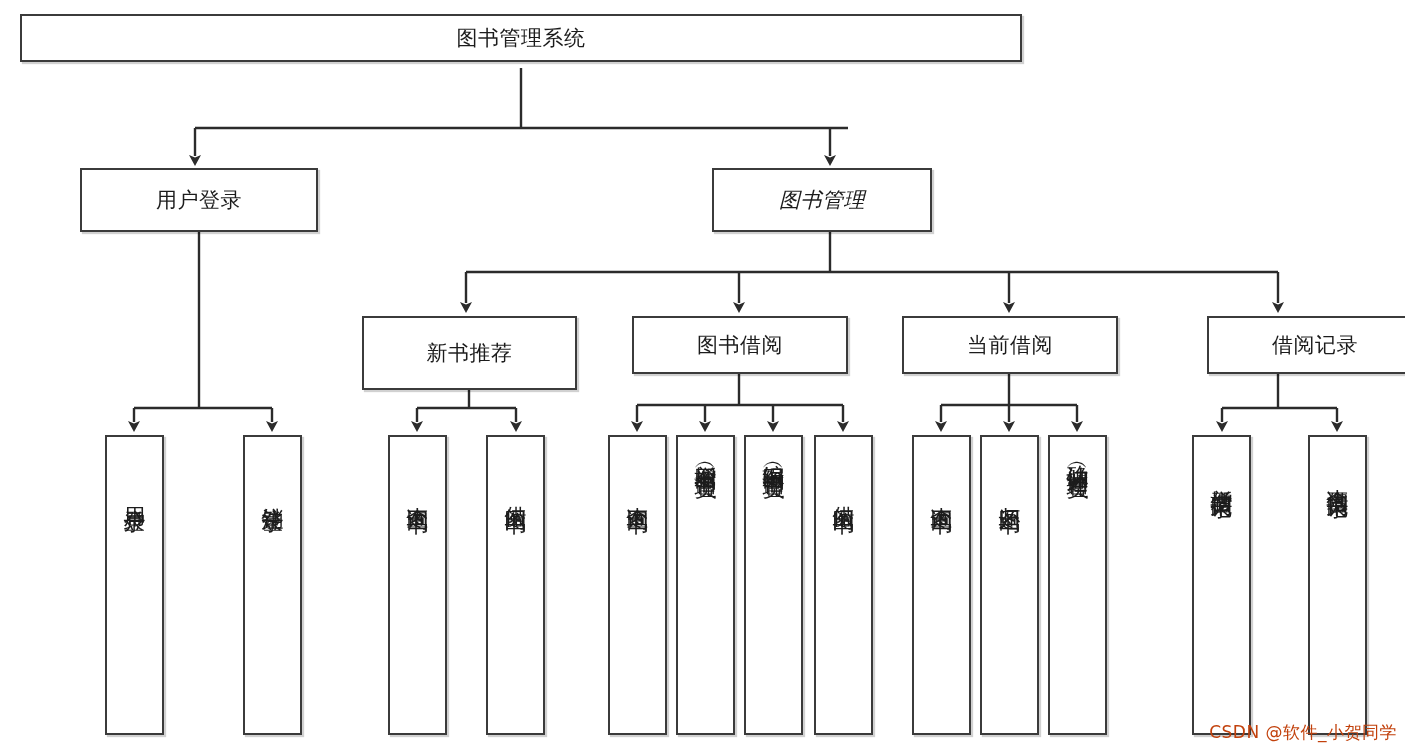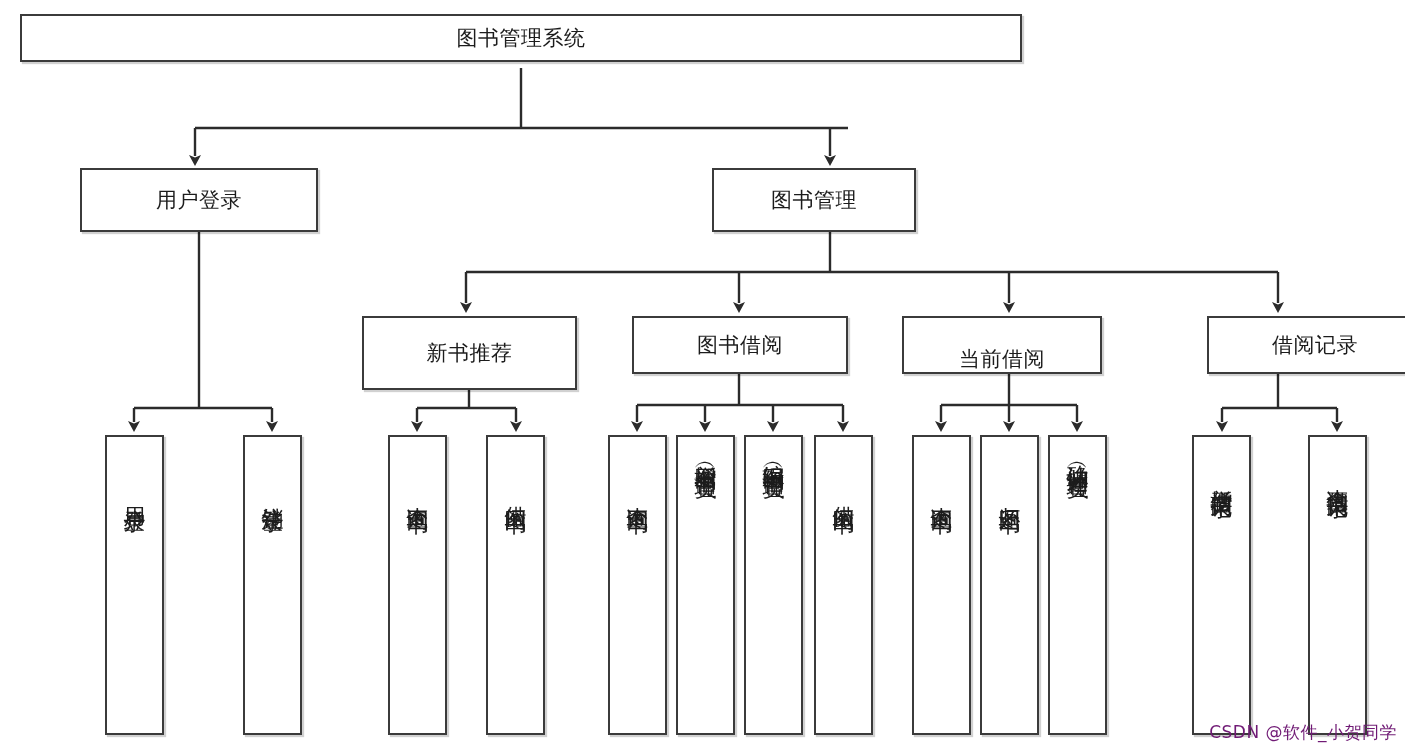--- a/index.html
+++ b/index.html
@@ -60,21 +60,21 @@
     margin: 0 auto;
   }
   .node.vert.mid .label { margin-top: 46px; }
   .node.vert.midsm .label { margin-top: 28px; }
   .node.vert.top .label { margin-top: 4px; }
   .watermark {
     position: absolute;
     right: 8px;
     bottom: 3px;
     font-size: 17px;
-    color: #701a75;
+    color: #c2410c;
     letter-spacing: 0.5px;
     white-space: nowrap;
   }
 </style>
 </head>
 <body>
 
 <div id="canvas">
 
   <svg class="edges" viewBox="0 0 1405 747">
@@ -127,31 +127,31 @@
     </g>
   </svg>
 
   <div class="node horiz" style="left:20px; top:14px; width:1002px; height:48px;">
     <span class="label">图书管理系统</span>
   </div>
 
   <div class="node horiz" style="left:80px; top:168px; width:238px; height:64px;">
     <span class="label">用户登录</span>
   </div>
-  <div class="node horiz" style="left:712px; top:168px; width:204px; height:64px;">
+  <div class="node horiz" style="left:712px; top:168px; width:220px; height:64px;font-style:italic;">
     <span class="label">图书管理</span>
   </div>
 
   <div class="node horiz" style="left:362px; top:316px; width:215px; height:74px;">
     <span class="label">新书推荐</span>
   </div>
   <div class="node horiz" style="left:632px; top:316px; width:216px; height:58px;">
     <span class="label">图书借阅</span>
   </div>
-  <div class="node horiz" style="left:902px; top:316px; width:200px; height:58px;align-items:flex-end;">
+  <div class="node horiz" style="left:902px; top:316px; width:216px; height:58px;">
     <span class="label">当前借阅</span>
   </div>
   <div class="node horiz" style="left:1171px; top:316px; width:216px; height:58px;margin-left:36px;">
     <span class="label">借阅记录</span>
   </div>
 
   <div class="node vert mid" style="left:105px; top:435px; width:59px; height:300px;">
     <span class="label">用户登录</span>
   </div>
   <div class="node vert mid" style="left:243px; top:435px; width:59px; height:300px;">

